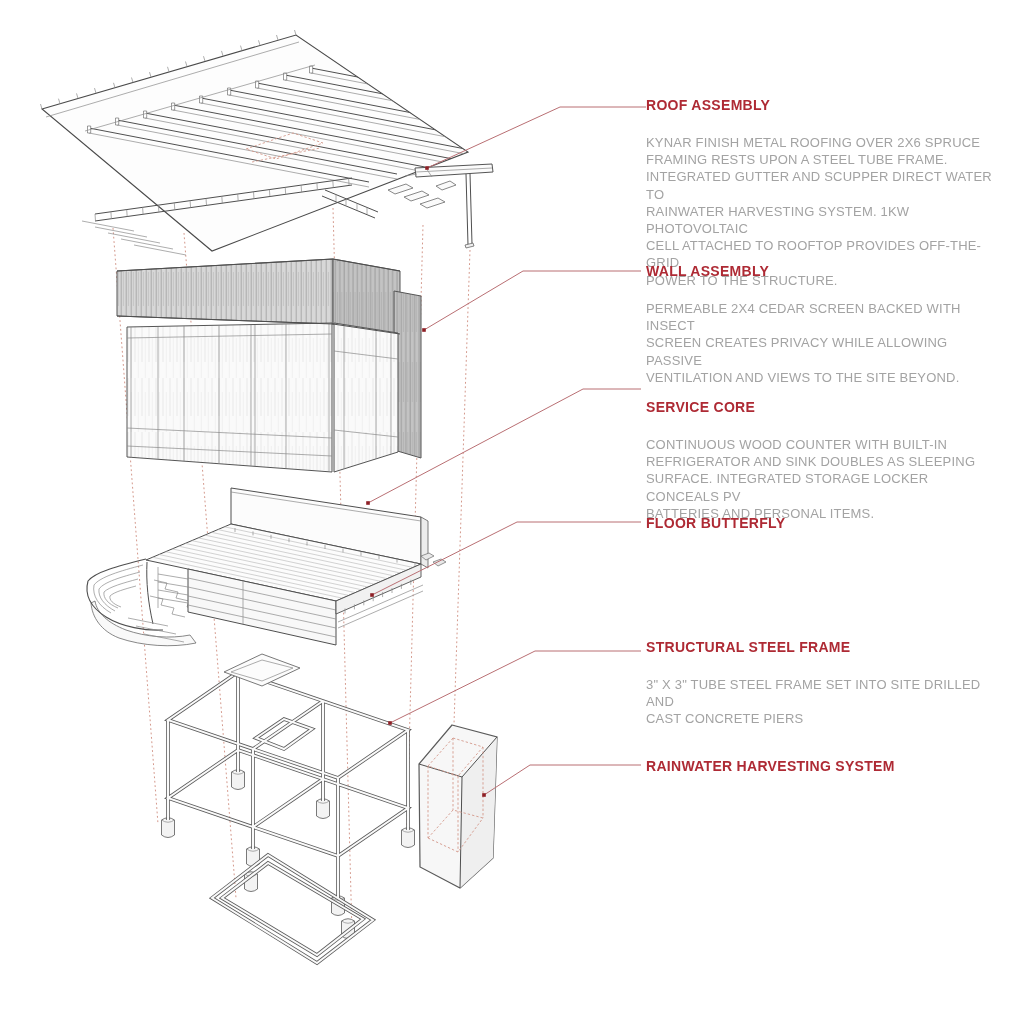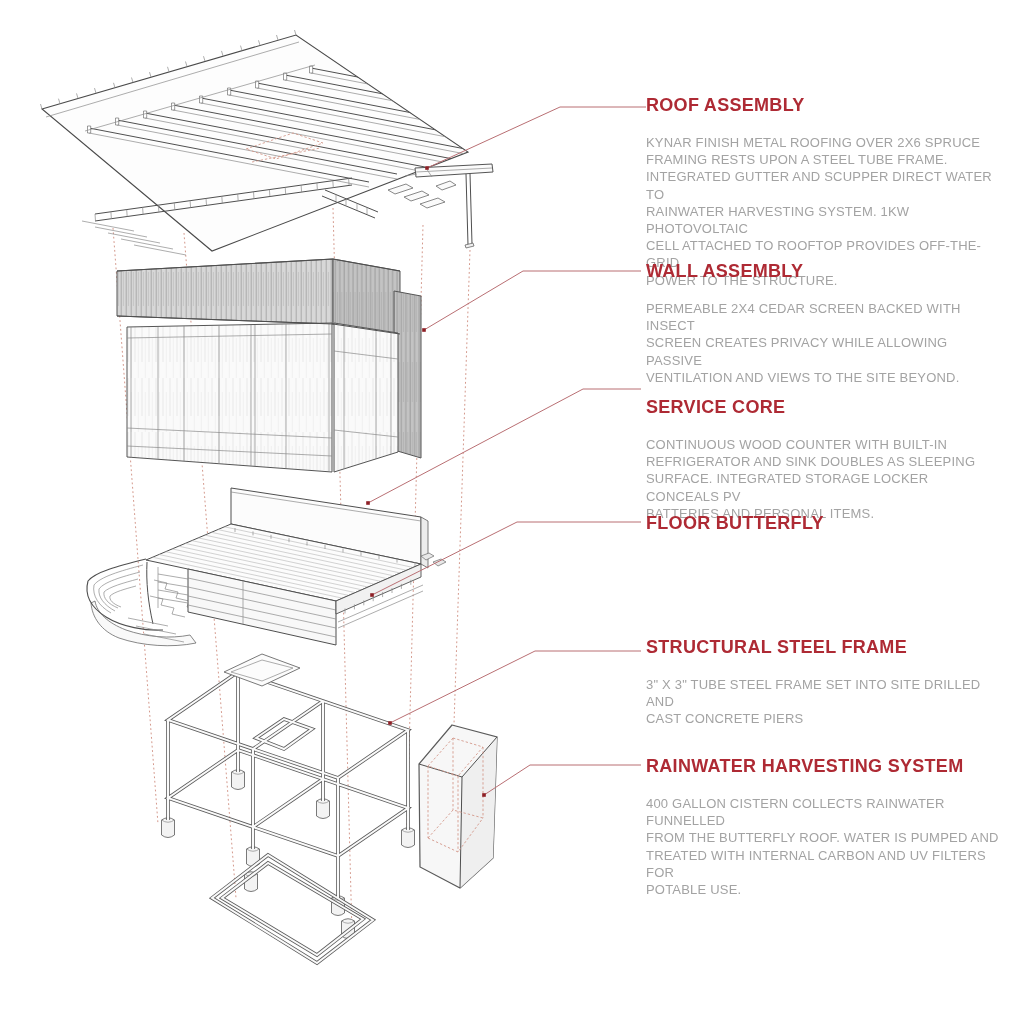--- a/index.html
+++ b/index.html
@@ -3,21 +3,21 @@
 <meta charset="utf-8">
 <style>
   :root{
     --red:#ae2a34; --body:#a3a3a3; --leader:#b96f73; --proj:#d4988b; --line:#4f4f4f;
   }
   html,body{margin:0;padding:0;background:#ffffff;}
   .stage{position:relative;width:1024px;height:1024px;background:#fff;overflow:hidden;
          font-family:"Liberation Sans", sans-serif;}
   .stage svg{position:absolute;left:0;top:0;}
   .ann{position:absolute;left:646px;width:356px;}
-  .ann h3{margin:0;font-size:18px;line-height:15px;font-weight:bold;color:var(--red);letter-spacing:.3px;}
+  .ann h3{margin:0;font-size:14px;line-height:15px;font-weight:bold;color:var(--red);letter-spacing:.3px;}
   .ann p{margin:21px 0 0 0;font-size:13px;line-height:17.2px;color:var(--body);
          letter-spacing:.2px;white-space:pre-line;}
   .a1{top:98px}.a2{top:264px}.a3{top:400px}.a4{top:516px}.a5{top:640px}.a6{top:759px}
 
   
   .ln{stroke:var(--line);fill:none;stroke-width:1;}
   .ln11{stroke:var(--line);fill:none;stroke-width:1.1;}
   .ln2{stroke:#8a8a8a;fill:none;stroke-width:.7;}
   .ln3{stroke:#b5b5b5;fill:none;stroke-width:.6;}
   .fw{fill:#fcfcfc;stroke:var(--line);stroke-width:1;}
@@ -213,19 +213,15 @@
   <section class="ann a4">
     <h3>FLOOR BUTTERFLY</h3>
   </section>
   <section class="ann a5">
     <h3>STRUCTURAL STEEL FRAME</h3>
     <p>3" X 3" TUBE STEEL FRAME SET INTO SITE DRILLED AND
 CAST CONCRETE PIERS</p>
   </section>
   <section class="ann a6">
     <h3>RAINWATER HARVESTING SYSTEM</h3>
-    <p>400 GALLON CISTERN COLLECTS RAINWATER FUNNELLED
-FROM THE BUTTERFLY ROOF.  WATER IS PUMPED AND
-TREATED WITH INTERNAL CARBON AND UV FILTERS FOR
-POTABLE USE.</p>
   </section>
 
 </div>
 
 </body></html>

